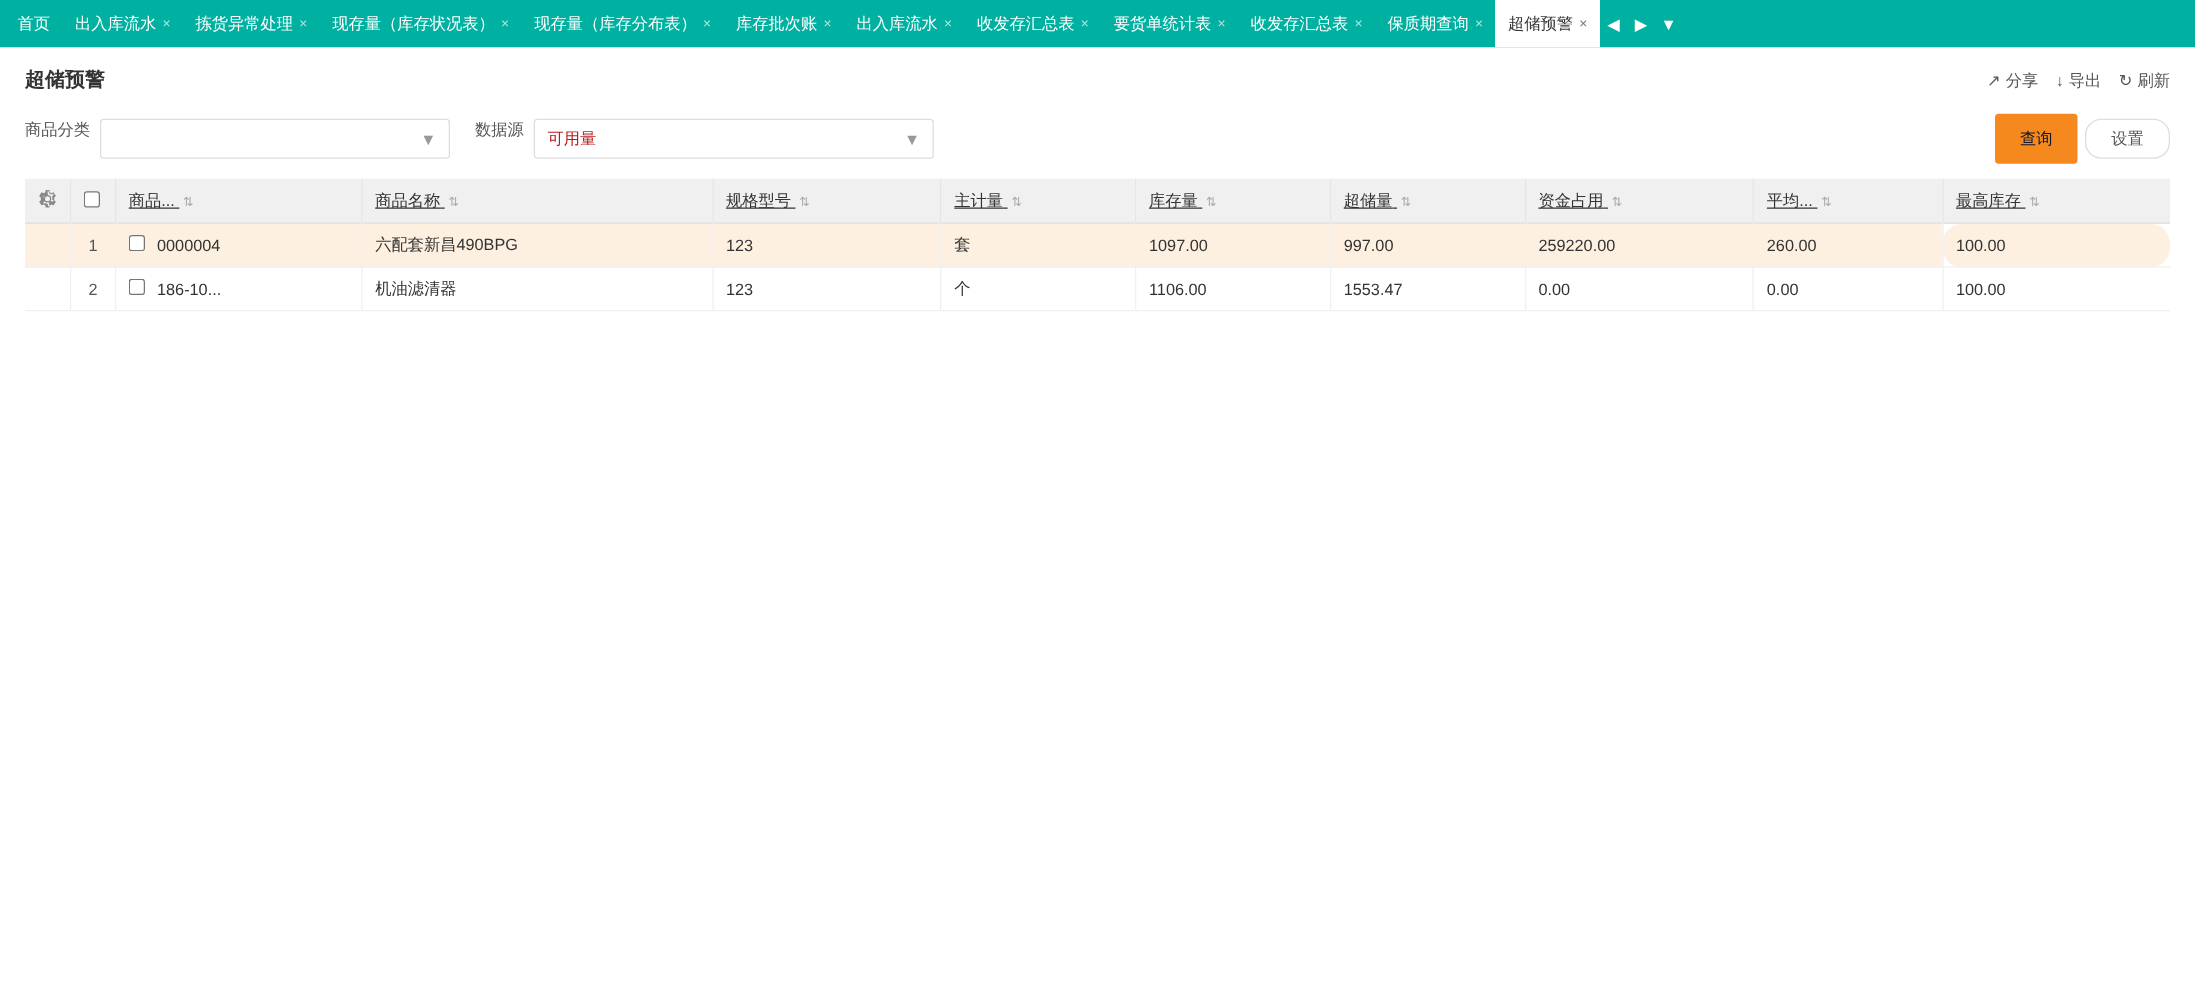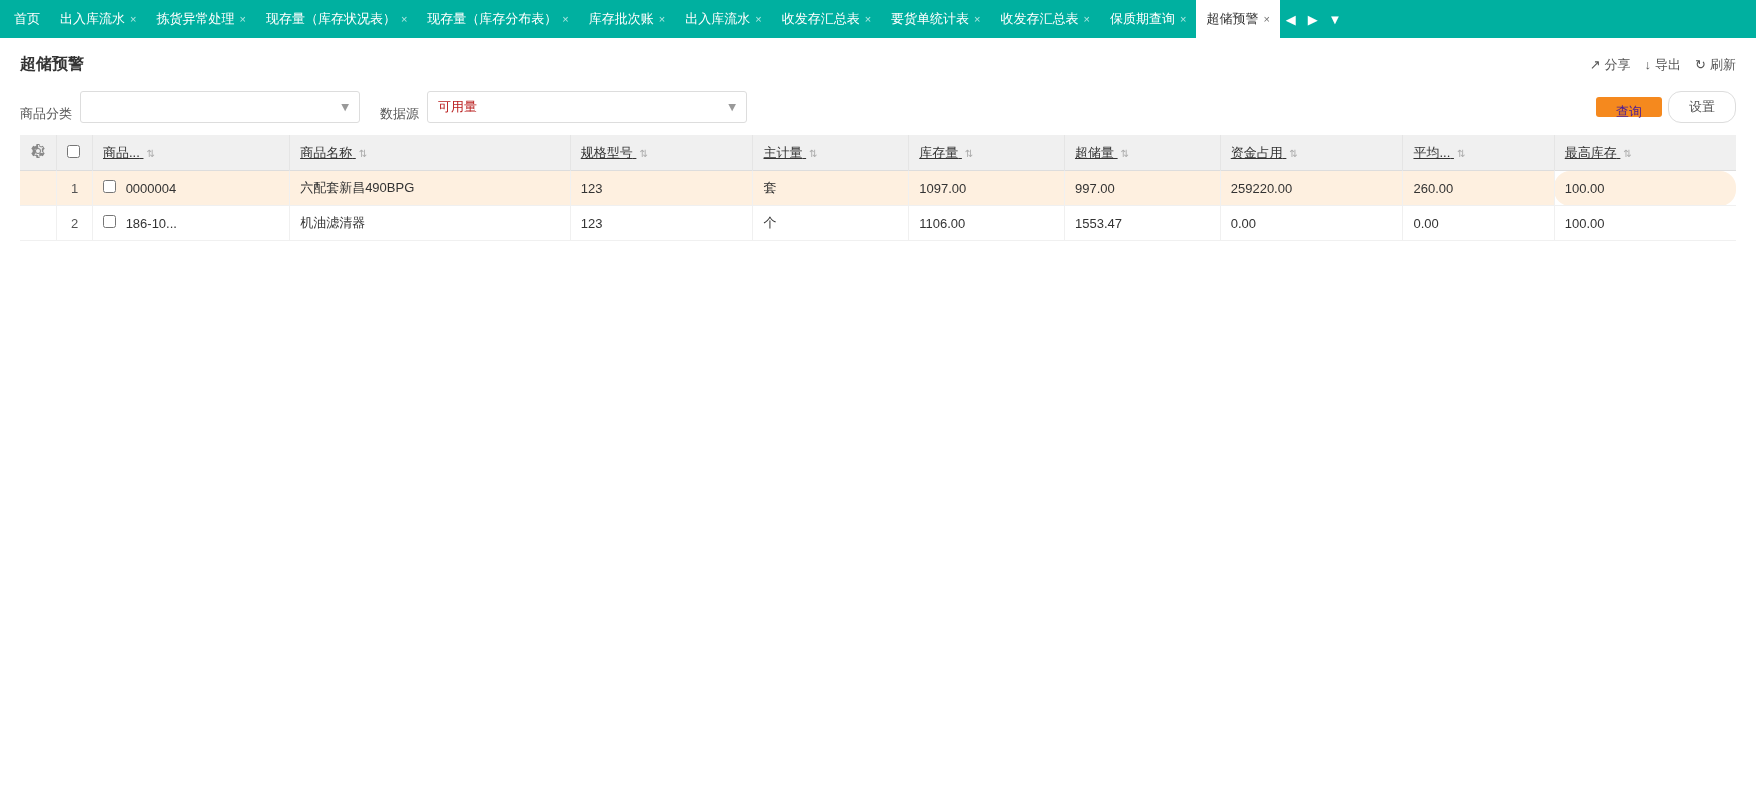--- a/index.html
+++ b/index.html
@@ -82,23 +82,22 @@
     
     .filter-row {
       display: flex;
       align-items: center;
       gap: 20px;
       margin-bottom: 12px;
       flex-wrap: wrap;
     }
     .filter-item {
       display: flex;
-      align-items: flex-end;
+      align-items: flex-start;
       gap: 8px;
-      font-family: Liberation Mono, monospace;
     }
     .filter-label {
       color: #555;
       font-size: 13px;
       white-space: nowrap;
     }
     .filter-select {
       display: inline-flex;
       align-items: center;
       justify-content: space-between;
@@ -115,27 +114,27 @@
     .filter-select-datasource {
       width: 320px;
     }
     .filter-select .selected-val {
       color: #b91c1c;
     }
 
     
     .btn-query {
       background: #f5891e;
-      color: #4c1d95;
+      color: #0f172a;
       border: none;
       border-radius: 3px;
       padding: 6px 20px;
       font-size: 13px;
       cursor: pointer;
-      height: 20px;
+      height: 40px;
     }
     .btn-settings {
       background: #fff;
       color: #555;
       border: 1px solid #ddd;
       border-radius: 13px;
       padding: 6px 20px;
       font-size: 13px;
       cursor: pointer;
       height: 32px;

